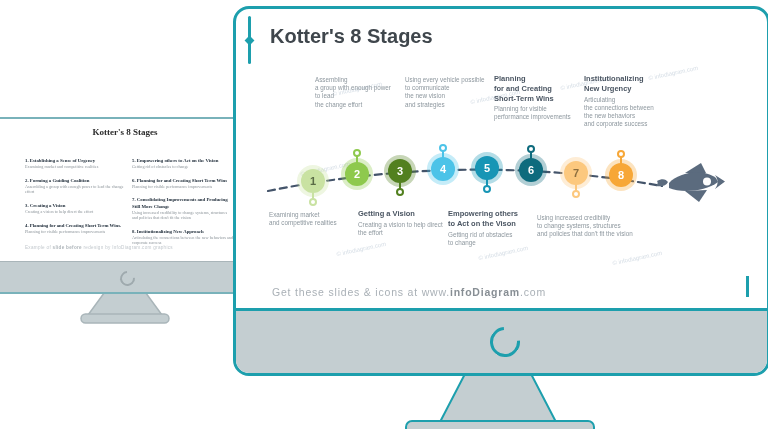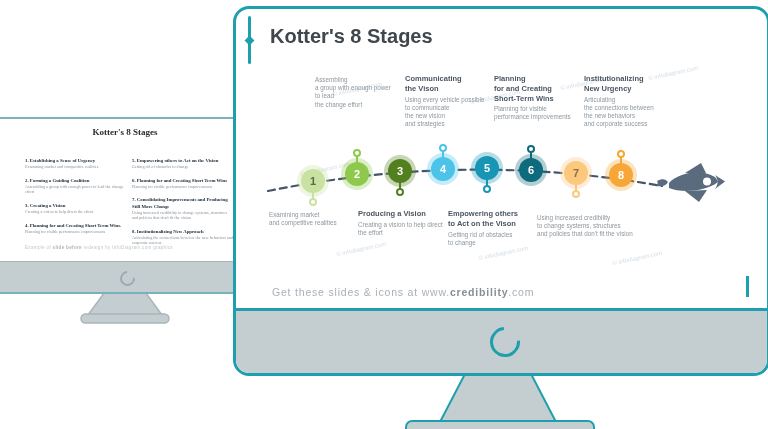--- a/index.html
+++ b/index.html
@@ -151,30 +151,28 @@
           <div class="stage-label" style="left: 79px; top: 65px; width: 92px;">
             <div class="st-desc">Assembling
 a group with enough power
 to lead
 the change effort</div>
           </div>
           <div class="stage-circle" style="left: 152px; top: 150px; background: rgb(82, 128, 31); color: rgb(255, 255, 255); box-shadow: rgba(82, 128, 31, 0.32) 0px 0px 0px 4px;">3</div>
           <div class="stage-stem" style="left: 163px; background: rgb(82, 128, 31); height: 7px; top: 173px;"></div>
           <div class="stage-ring" style="left: 160px; border-color: rgb(82, 128, 31); top: 179px;"></div>
           <div class="stage-label" style="left: 122px; top: 200px; width: 95px;">
-            <div class="st-title">Producing a Vision</div>
+            <div class="st-title">Getting a Vision</div>
             <div class="st-desc">Creating a vision to help direct
 the effort</div>
           </div>
           <div class="stage-circle" style="left: 195px; top: 148px; background: rgb(76, 195, 232); color: rgb(255, 255, 255); box-shadow: rgba(76, 195, 232, 0.32) 0px 0px 0px 4px;">4</div>
           <div class="stage-stem" style="left: 206px; background: rgb(76, 195, 232); height: 7px; top: 142px;"></div>
           <div class="stage-ring" style="left: 203px; border-color: rgb(76, 195, 232); top: 135px;"></div>
           <div class="stage-label" style="left: 169px; top: 65px; width: 95px;">
-            <div class="st-title">Communicating
-the Vison</div>
             <div class="st-desc">Using every vehicle possible
 to communicate
 the new vision
 and strategies</div>
           </div>
           <div class="stage-circle" style="left: 239px; top: 147px; background: rgb(23, 149, 181); color: rgb(255, 255, 255); box-shadow: rgba(23, 149, 181, 0.32) 0px 0px 0px 4px;">5</div>
           <div class="stage-stem" style="left: 250px; background: rgb(23, 149, 181); height: 7px; top: 170px;"></div>
           <div class="stage-ring" style="left: 247px; border-color: rgb(23, 149, 181); top: 176px;"></div>
           <div class="stage-label" style="left: 212px; top: 200px; width: 95px;">
             <div class="st-title">Empowering others
@@ -217,20 +215,20 @@
           <div class="watermark" style="left: 234px; top: 85px;">© infodiagram.com</div>
           <div class="watermark" style="left: 324px; top: 71px;">© infodiagram.com</div>
           <div class="watermark" style="left: 412px; top: 61px;">© infodiagram.com</div>
           <div class="watermark" style="left: 64px; top: 157px;">© infodiagram.com</div>
           <div class="watermark" style="left: 100px; top: 237px;">© infodiagram.com</div>
           <div class="watermark" style="left: 242px; top: 241px;">© infodiagram.com</div>
           <div class="watermark" style="left: 376px; top: 246px;">© infodiagram.com</div>
         </div>
 
       <div id="corner-accent"></div>
-      <div id="front-footer"><span>Get these slides &amp; icons at www.</span><b>credibility</b><span>.com</span></div>
+      <div id="front-footer"><span>Get these slides &amp; icons at www.</span><b>infoDiagram</b><span>.com</span></div>
     </div>
     <div id="front-bezel">
       <div id="front-spinner"></div>
     </div>
   </div>
 
 </div>
 
 </body></html>

